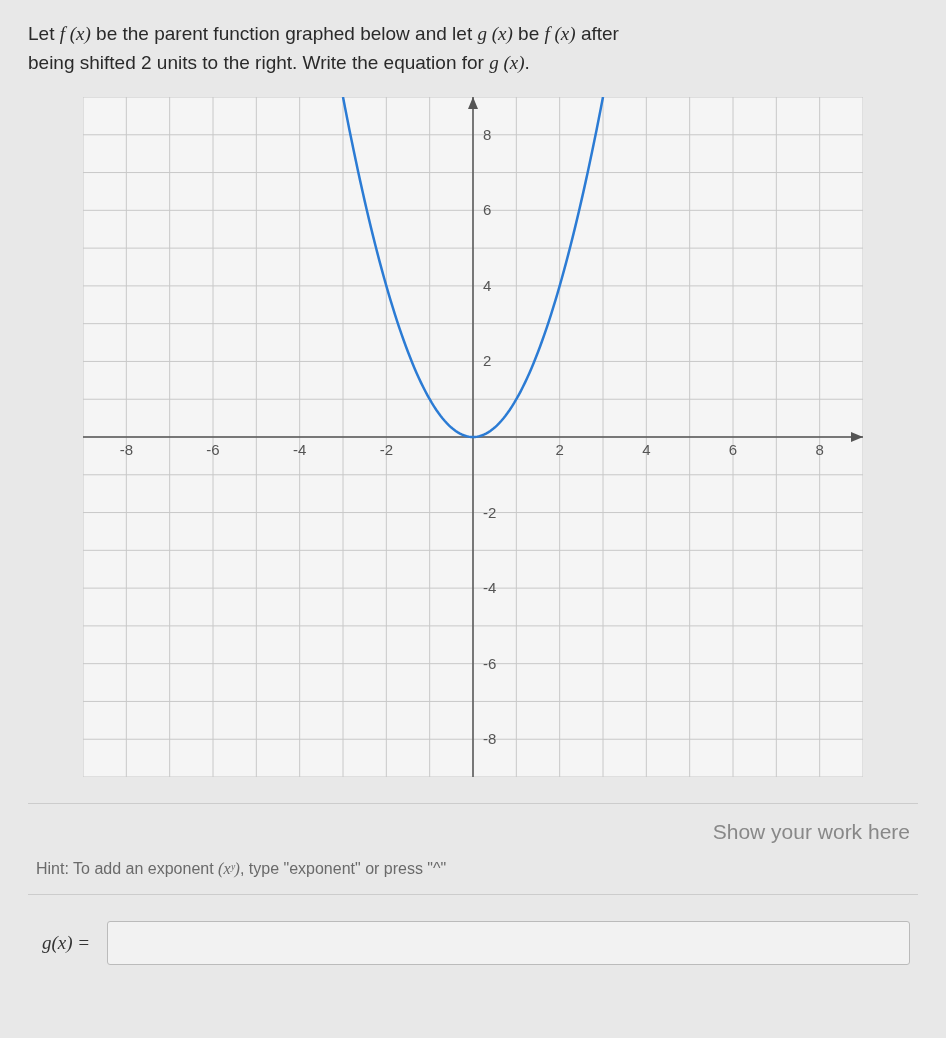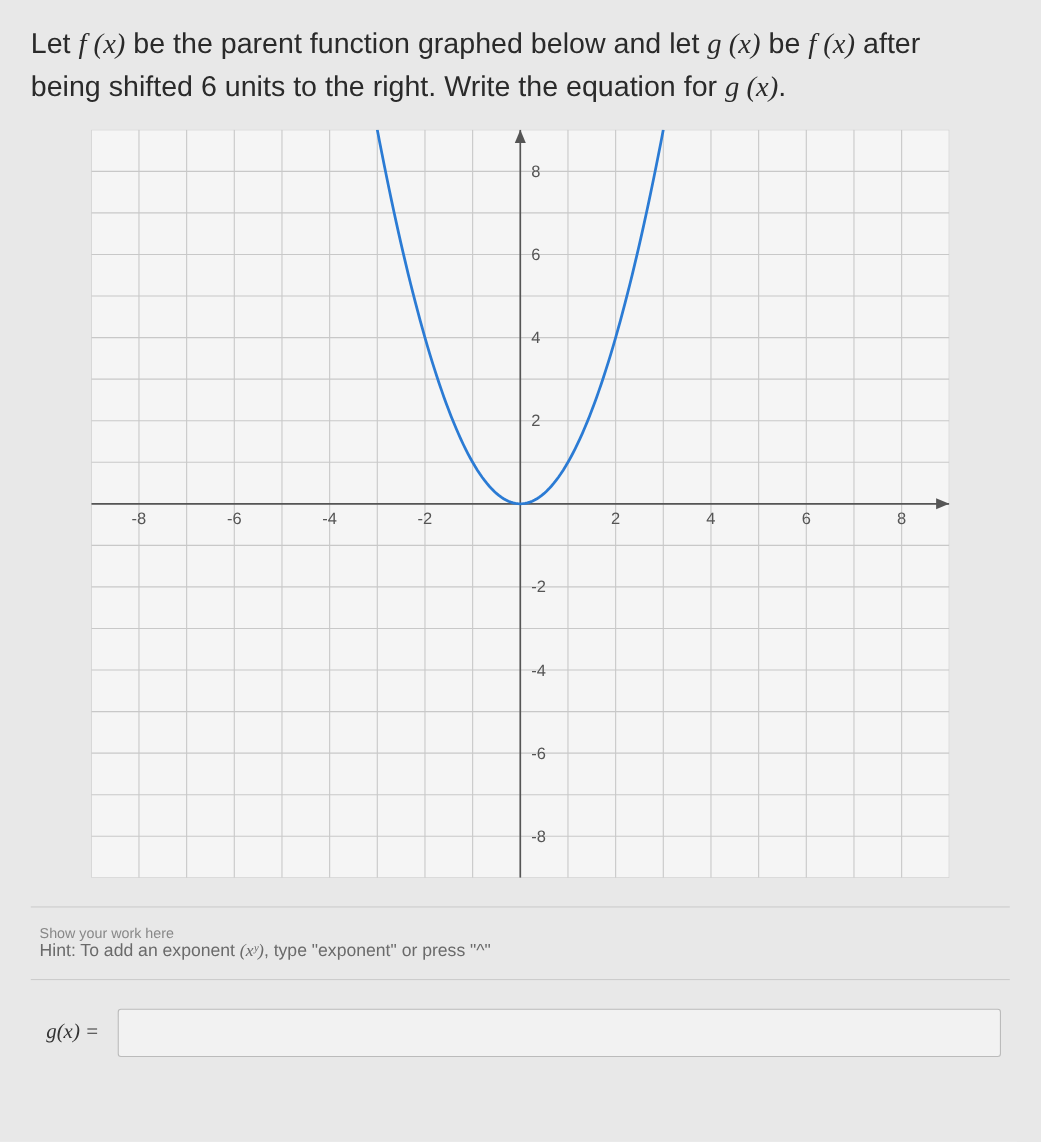--- a/index.html
+++ b/index.html
@@ -9,21 +9,21 @@
     }
     body {
       font-family: -apple-system, BlinkMacSystemFont, 'Segoe UI', Arial, sans-serif;
       background: #e8e8e8;
       width: 946px;
       height: 1038px;
       padding: 20px 28px;
       color: #333;
     }
     .question-text {
-      font-size: 26px;
+      font-size: 19px;
       line-height: 1.5;
       color: #2a2a2a;
       margin-bottom: 20px;
     }
     .italic-var {
       font-style: italic;
       font-family: 'Times New Roman', serif;
     }
     .chart-wrap {
       display: flex;
@@ -58,21 +58,23 @@
       font-family: Arial, sans-serif;
     }
     .work-area {
       border-top: 1px solid #ccc;
       border-bottom: 1px solid #ccc;
       padding: 16px 8px;
       margin-bottom: 18px;
     }
     .show-work {
       color: #888;
-      font-size: 13px;
+      font-size: 21px;
+      margin-bottom: 16px;
+      text-align: right;
     }
     .hint {
       color: #6a6a6a;
       font-size: 16px;
     }
     .answer-row {
       display: flex;
       align-items: center;
       gap: 17px;
       padding: 8px;
@@ -92,21 +94,21 @@
       background: #f2f2f2;
       padding: 8px 12px;
       font-size: 17px;
     }
   </style>
 </head>
 <body>
 
 <div class="question-text">
   <span>Let </span><span class="italic-var">f (x)</span><span> be the parent function graphed below and let </span><span class="italic-var">g (x)</span><span> be </span><span class="italic-var">f (x)</span><span> after</span><br>
-  <span>being shifted 6 units to the right. Write the equation for </span><span class="italic-var">g (x)</span><span>.</span>
+  <span>being shifted 2 units to the right. Write the equation for </span><span class="italic-var">g (x)</span><span>.</span>
 </div>
 
 <div class="chart-wrap">
   <div class="chart">
     <svg id="chart-svg" width="780" height="680" viewBox="0 0 780 680">
         <line class="grid-line" x1="0" y1="0" x2="0" y2="680"></line>
         <line class="grid-line" x1="43.33333333333333" y1="0" x2="43.33333333333333" y2="680"></line>
         <line class="grid-line" x1="86.66666666666666" y1="0" x2="86.66666666666666" y2="680"></line>
         <line class="grid-line" x1="130" y1="0" x2="130" y2="680"></line>
         <line class="grid-line" x1="173.33333333333331" y1="0" x2="173.33333333333331" y2="680"></line>

